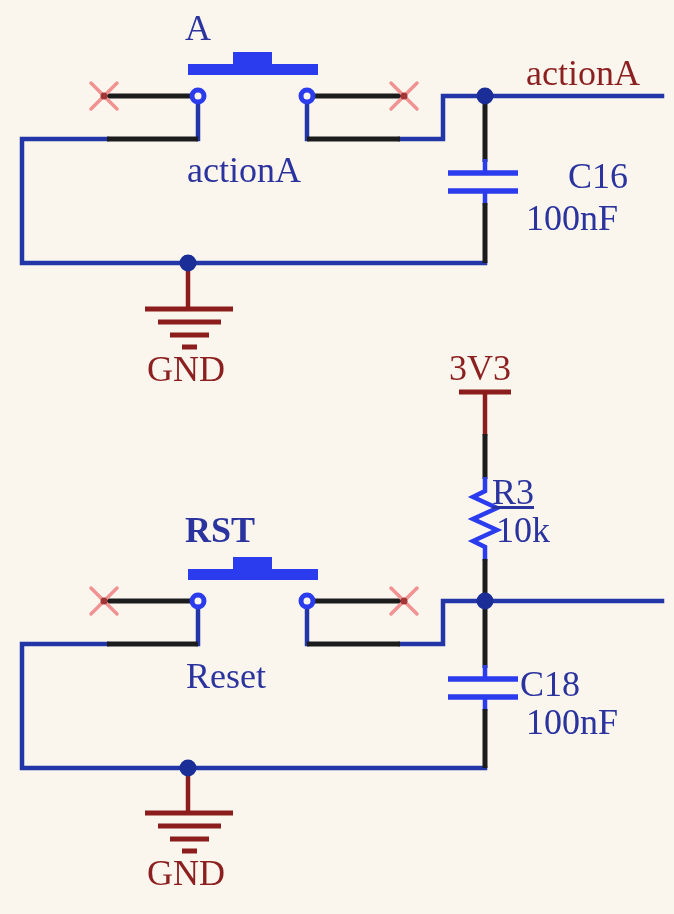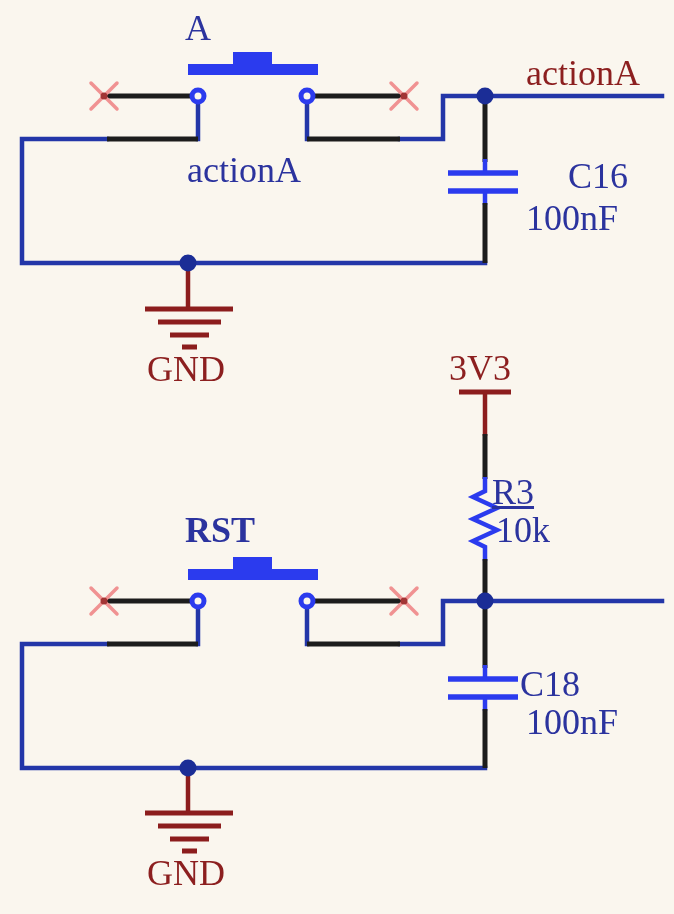--- a/index.html
+++ b/index.html
@@ -155,17 +155,18 @@
   <div class="lbl t-blue" style="left:187px;top:152px;">actionA</div>
   <div class="lbl t-red" style="left:526px;top:55px;">actionA</div>
   <div class="lbl t-blue" style="left:520px;top:158px;margin-left:48px;">C16</div>
   <div class="lbl t-blue" style="left:526px;top:200px;">100nF</div>
   <div class="lbl t-red" style="left:147px;top:351px;">GND</div>
 
   <div class="lbl t-red" style="left:449px;top:350px;">3V3</div>
   <div class="lbl t-blue" style="left:492px;top:474px;text-decoration:underline;">R3</div>
   <div class="lbl t-blue" style="left:496px;top:512px;">10k</div>
   <div class="lbl t-blue" style="left:185px;top:512px;font-weight:bold;">RST</div>
+  <div class="lbl t-blue" style="left:186px;top:658px;">Reset</div>
   <div class="lbl t-blue" style="left:520px;top:666px;text-align:center;">C18</div>
   <div class="lbl t-blue" style="left:526px;top:704px;">100nF</div>
   <div class="lbl t-red" style="left:147px;top:855px;">GND</div>
 
 </div>
 
 </body></html>

